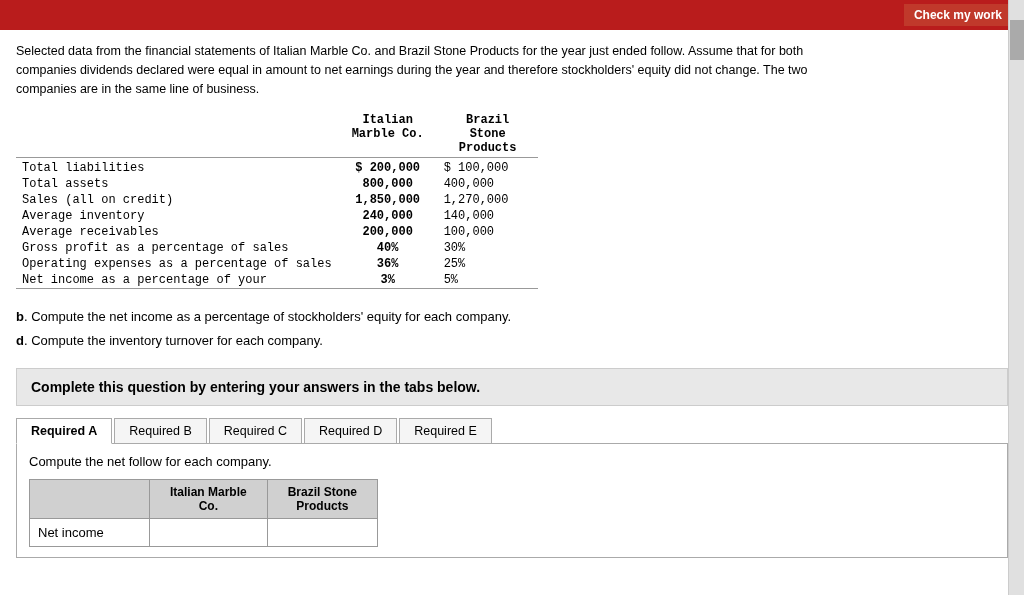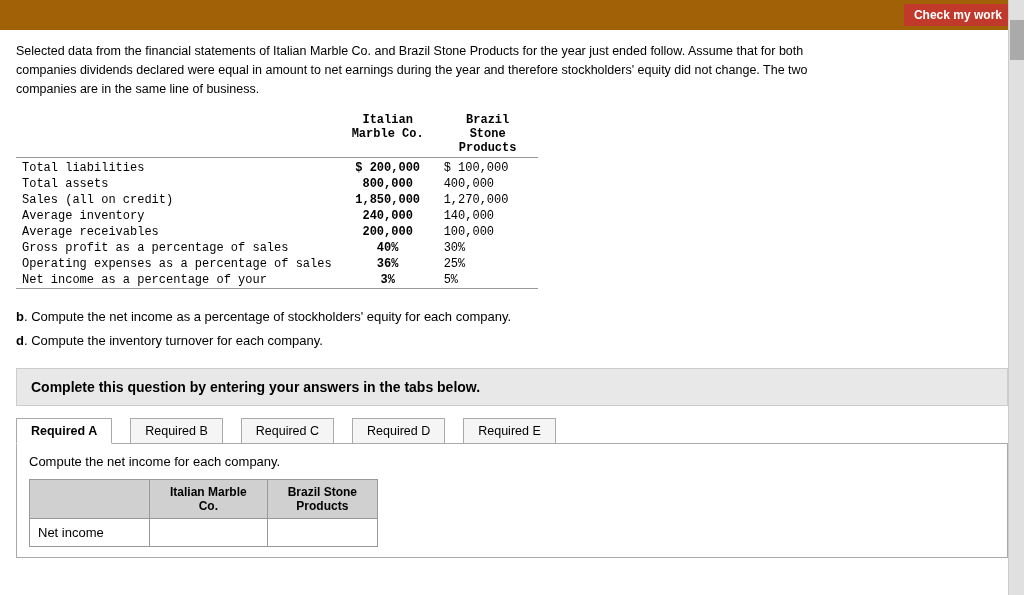--- a/index.html
+++ b/index.html
@@ -10,21 +10,21 @@
       color: #000;
       width: 1024px;
       min-height: 595px;
       position: relative;
     }
 
     .top-bar {
       display: flex;
       justify-content: flex-end;
       padding: 4px 12px;
-      background: #a16207;
+      background: #b91c1c;
     }
 
     .check-btn {
       background: #c0392b;
       color: white;
       border: none;
       padding: 4px 10px;
       font-size: 12px;
       cursor: pointer;
       font-weight: bold;
@@ -109,21 +109,21 @@
       margin-bottom: 0;
     }
 
     .tab {
       border: 1px solid #aaa;
       border-bottom: none;
       padding: 5px 14px;
       background: #f5f5f5;
       cursor: pointer;
       font-size: 12.5px;
-      margin-right: 18px;
+      margin-right: 2px;
     }
 
     .tab.active {
       background: #fff;
       border-bottom: 1px solid #fff;
       margin-bottom: -1px;
       font-weight: bold;
     }
 
     .tab-content {
@@ -274,21 +274,21 @@
 
   <div class="tabs-row">
     <div class="tab active">Required A</div>
     <div class="tab">Required B</div>
     <div class="tab">Required C</div>
     <div class="tab">Required D</div>
     <div class="tab">Required E</div>
   </div>
 
   <div class="tab-content">
-    <p class="tab-instruction">Compute the net income for each company.</p>
+    <p class="tab-instruction">Compute the net follow for each company.</p>
     <table class="answer-table">
       <thead>
         <tr>
           <th style="background:#d0d0d0;"></th>
           <th>Italian Marble<br>Co.</th>
           <th>Brazil Stone<br>Products</th>
         </tr>
       </thead>
       <tbody>
         <tr>

